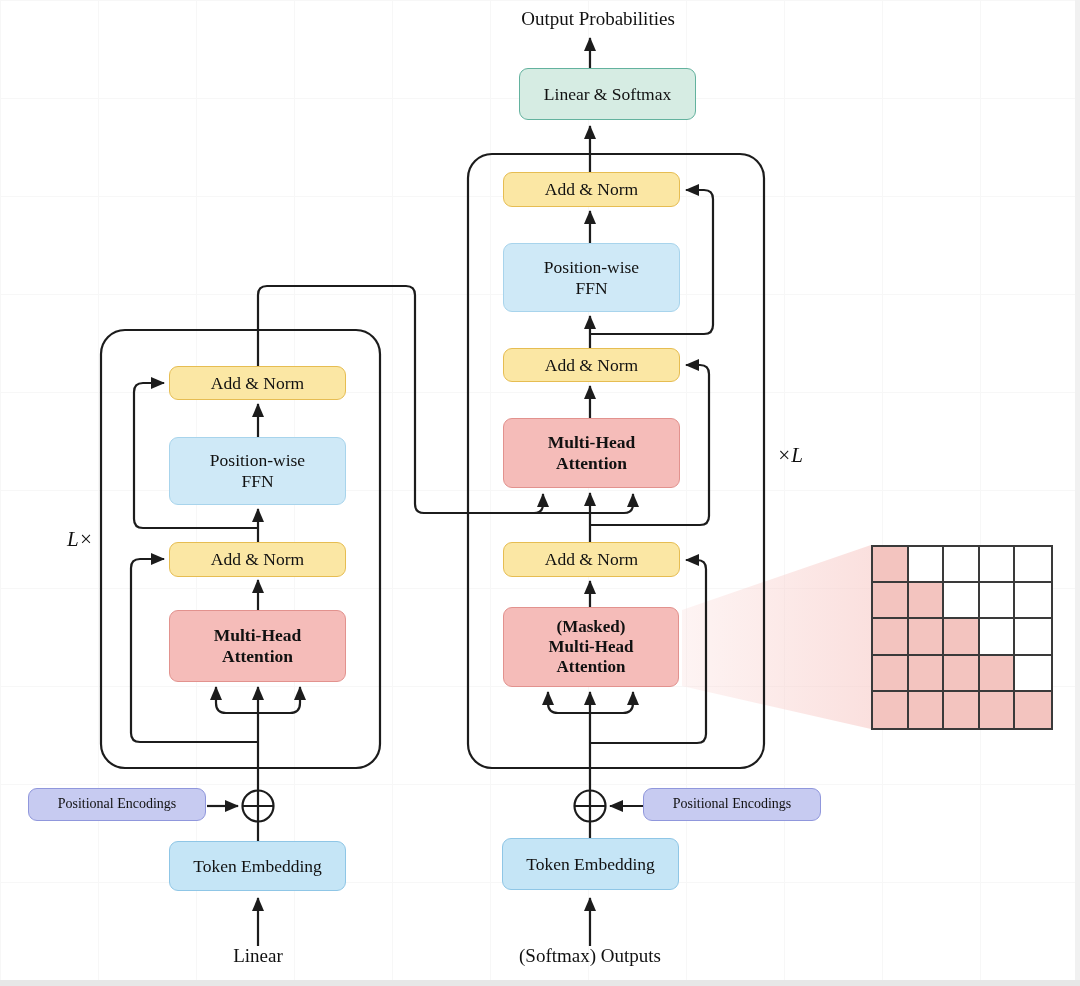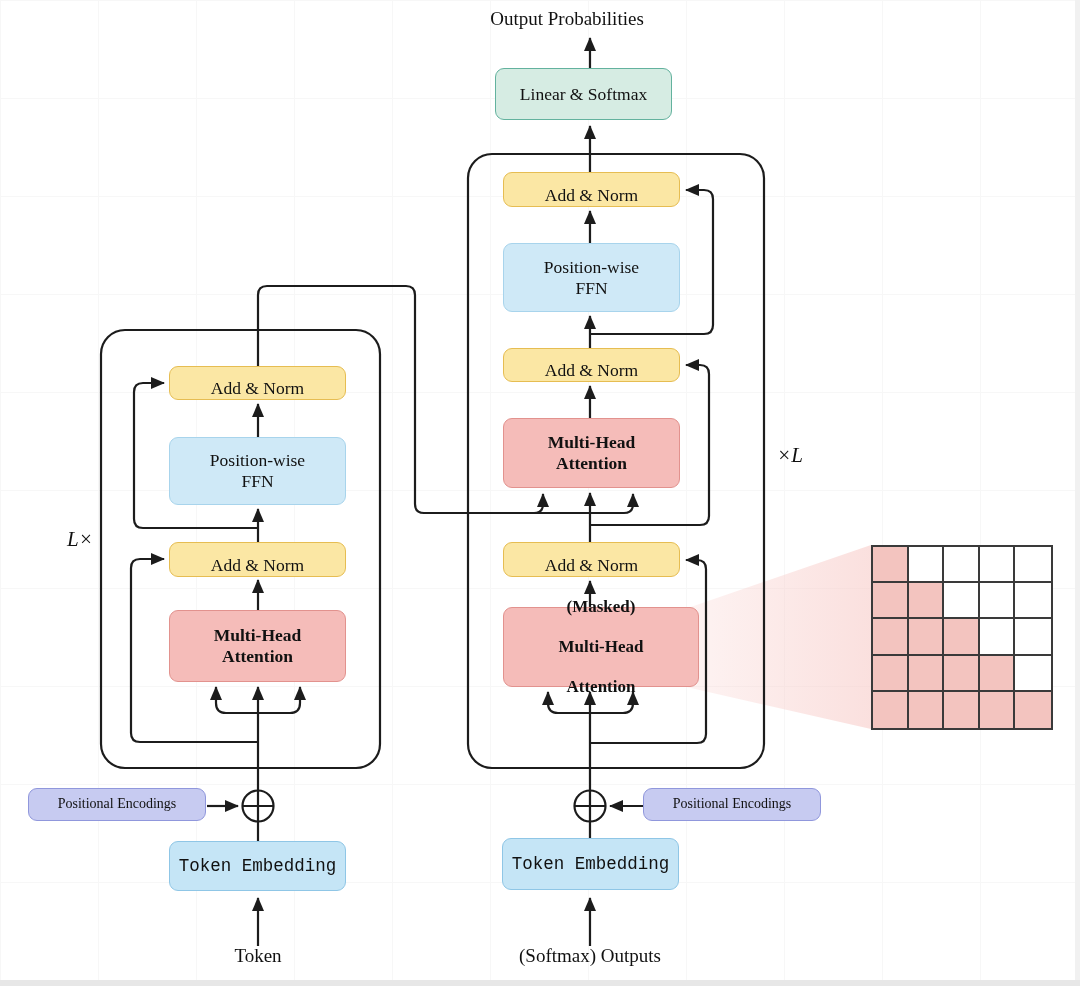--- a/index.html
+++ b/index.html
@@ -21,24 +21,24 @@
   }
   svg.wires .ah{fill:var(--line,#1c1c1c);}
   rect.container{stroke:var(--line,#1c1c1c);stroke-width:2.2;fill:none;}
 
   .box{
     position:absolute;z-index:2;box-sizing:border-box;
     border-radius:9px;border:1.6px solid;
     display:flex;flex-direction:column;align-items:center;justify-content:center;
     text-align:center;font-size:17.5px;line-height:1.18;
   }
-  .yellow{background:var(--add-norm-fill,#FBE7A4);border-color:var(--add-norm-border,#E6BD52);justify-content:flex-end;}
+  .yellow{background:var(--add-norm-fill,#FBE7A4);border-color:var(--add-norm-border,#E6BD52);}
   .red{background:var(--attention-fill,#F5BCB9);border-color:var(--attention-border,#E2928E);font-weight:bold;}
   .blue{background:var(--ffn-fill,#CFE9F7);border-color:var(--ffn-border,#A8D4EC);}
-  .embed{background:var(--embedding-fill,#C5E5F6);border-color:var(--embedding-border,#8FC6E6);font-family:Liberation Mono, monospace;}
+  .embed{background:var(--embedding-fill,#C5E5F6);border-color:var(--embedding-border,#8FC6E6);}
   .green{background:var(--softmax-fill,#D6ECE3);border-color:var(--softmax-border,#63B29E);}
   .lavender{background:var(--positional-fill,#C7CBF1);border-color:var(--positional-border,#9097DC);font-size:14px;}
 
   .lbl{position:absolute;z-index:2;text-align:center;}
   .lbl.big{font-size:19px;}
   .lbl.loop{font-size:21px;font-style:italic;}
 
   .mask-grid{
     position:absolute;z-index:2;left:871px;top:545px;width:182px;height:185px;
     box-sizing:border-box;border:2px solid var(--mask-grid-line,#3a3a3a);
@@ -100,47 +100,47 @@
     <path class="wire" d="M 590 418 L 590 386" marker-end="url(#ah)"></path>
     <path class="wire" d="M 590 350 L 590 316" marker-end="url(#ah)"></path>
     <path class="wire" d="M 590 334 H 704 Q 713 334 713 325 L 713 199 Q 713 190 704 190 L 686 190" marker-end="url(#ah)"></path>
     <path class="wire" d="M 590 243 L 590 211" marker-end="url(#ah)"></path>
     <path class="wire" d="M 590 172 V 126" marker-end="url(#ah)"></path>
     <path class="wire" d="M 590 68 V 38" marker-end="url(#ah)"></path>
     <path class="wire" d="M 207 806 H 238" marker-end="url(#ah)"></path>
     <path class="wire" d="M 643 806 H 610" marker-end="url(#ah)"></path>
   </svg>
 
-  <div class="lbl big" style="left:417px;top:8px;width:300px;">Output Probabilities</div>
+  <div class="lbl big" style="left:448px;top:8px;width:300px;">Output Probabilities</div>
   <div class="lbl loop" style="left:55px;top:527px;width:50px;">L×</div>
   <div class="lbl loop" style="left:762px;top:443px;width:56px;">×L</div>
-  <div class="lbl big" style="left:183px;top:945px;width:150px;">Token</div>
+  <div class="lbl big" style="left:183px;top:945px;width:150px;">Linear</div>
   <div class="lbl big" style="left:465px;top:945px;width:250px;">(Softmax) Outputs</div>
 
-  <div class="box green" style="left:495px;top:68px;width:177px;height:52px;">
+  <div class="box green" style="left:519px;top:68px;width:177px;height:52px;">
     <span>Linear &amp; Softmax</span>
   </div>
   <div class="box yellow" style="left:503px;top:172px;width:177px;height:35px;">
     <span>Add &amp; Norm</span>
   </div>
   <div class="box blue" style="left:503px;top:243px;width:177px;height:69px;">
     <span>Position-wise</span>
     <span>FFN</span>
   </div>
   <div class="box yellow" style="left:503px;top:348px;width:177px;height:34px;">
     <span>Add &amp; Norm</span>
   </div>
   <div class="box red" style="left:503px;top:418px;width:177px;height:70px;">
     <span>Multi-Head</span>
     <span>Attention</span>
   </div>
   <div class="box yellow" style="left:503px;top:542px;width:177px;height:35px;">
     <span>Add &amp; Norm</span>
   </div>
-  <div class="box red" style="left:503px;top:607px;width:196px;height:80px;font-size:17px;gap:20px;">
+  <div class="box red" style="left:503px;top:607px;width:176px;height:80px;font-size:17px;">
     <span>(Masked)</span>
     <span>Multi-Head</span>
     <span>Attention</span>
   </div>
 
   <div class="box yellow" style="left:169px;top:366px;width:177px;height:34px;">
     <span>Add &amp; Norm</span>
   </div>
   <div class="box blue" style="left:169px;top:437px;width:177px;height:68px;">
     <span>Position-wise</span>

